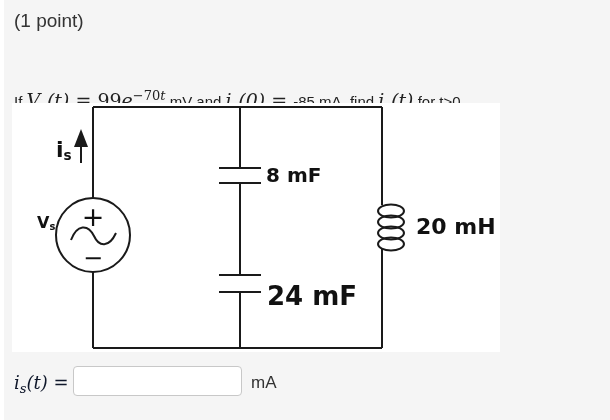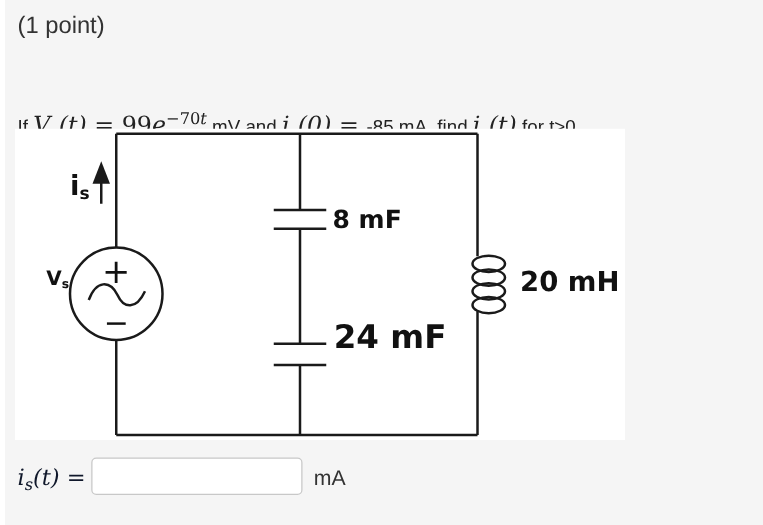--- a/index.html
+++ b/index.html
@@ -33,21 +33,21 @@
   .panel svg { position:absolute; left:0; top:0; }
   .clabel {
     position:absolute;
     font-family:"DejaVu Sans", sans-serif;
     color:#111; white-space:nowrap; line-height:1;font-weight:bold;
   }
   .csub { font-size:0.62em; vertical-align:-0.22em; }
   .lbl-is  { left:44px;  top:36px;  font-size:22px; }
   .lbl-vs  { left:1px;   top:112px; font-size:16px;margin-left:24px; }
   .lbl-c1  { left:254px; top:62px;  font-size:20px; }
-  .lbl-c2  { left:255px; top:154px; font-size:26px; }
+  .lbl-c2  { left:255px; top:180px; font-size:26px; }
   .lbl-ind { left:404px; top:113px; font-size:22px; }
   .ans-label {
     position:absolute; left:14px; top:372px;
     font-family:"DejaVu Serif", serif; font-size:18px; color:#0f172a;
   }
   .ans-input {
     position:absolute; left:73px; top:366px;
     width:169px; height:30px; box-sizing:border-box;
     border:1px solid #c8c8c8; border-radius:4px;
     background:#ffffff; font-size:15px; padding:0 8px;

